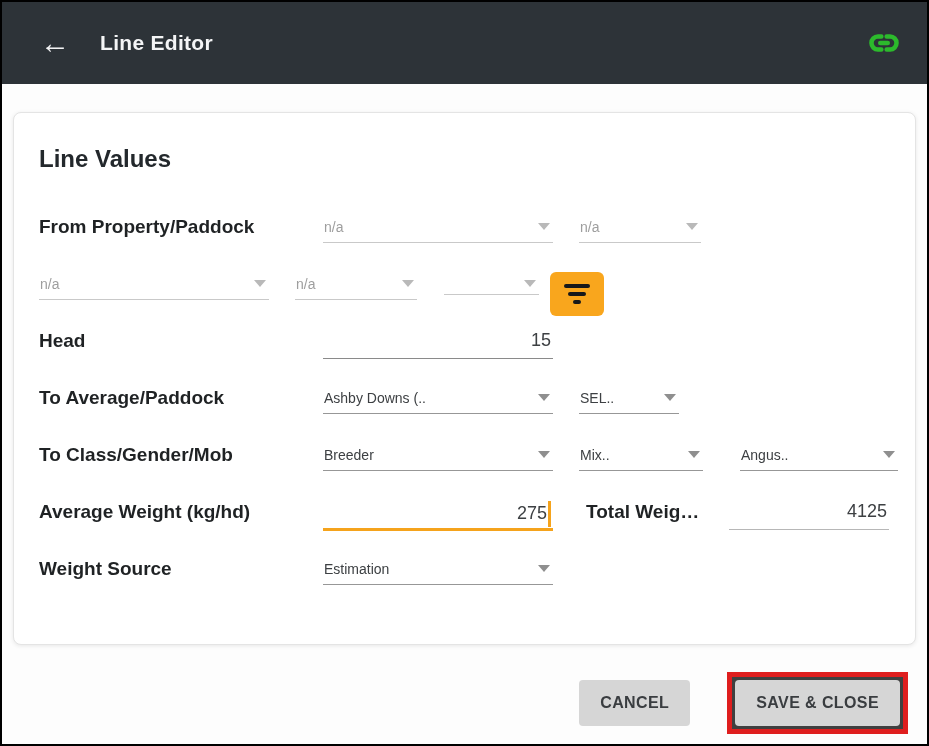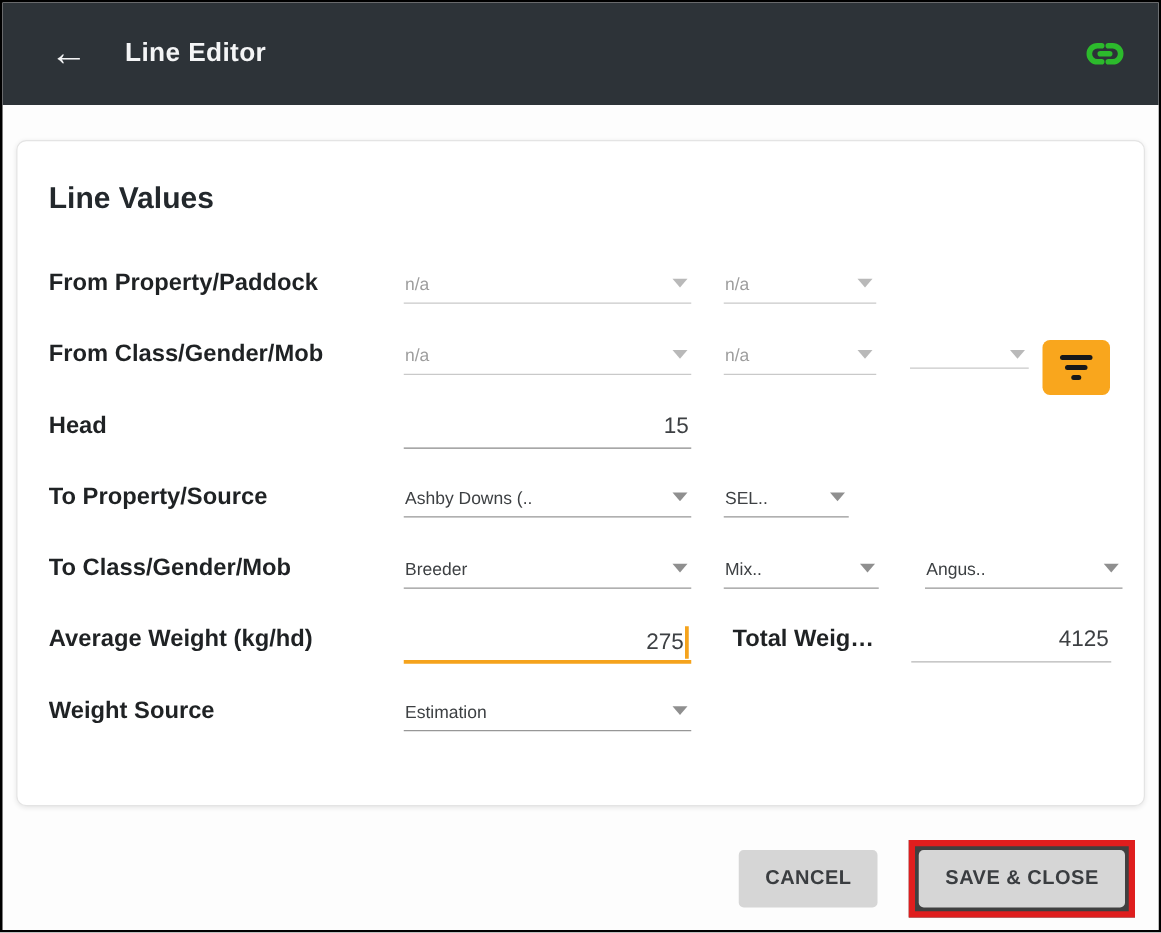--- a/index.html
+++ b/index.html
@@ -177,20 +177,21 @@
   
   .footer {
     position: absolute;
     left: 0; right: 0;
     top: 663px;
     height: 76px;
     display: flex;
     align-items: center;
     justify-content: flex-end;
     padding-right: 19px;
+    gap: 12px;
   }
   .btn {
     background: #d6d6d6;
     border: none;
     border-radius: 4px;
     height: 46px;
     padding: 0 21px;
     font-family: inherit;
     font-size: 16px;
     font-weight: 700;
@@ -237,21 +238,20 @@
           <span>n/a</span>
           <span class="caret"></span>
         </div>
         <div class="dd disabled w122 ml26">
           <span>n/a</span>
           <span class="caret"></span>
         </div>
       </div>
 
       <div class="frow">
-        <div class="flabel">From Class/Gender/Mob</div>
         <div class="dd disabled w230">
           <span>n/a</span>
           <span class="caret"></span>
         </div>
         <div class="dd disabled w122 ml26">
           <span>n/a</span>
           <span class="caret"></span>
         </div>
         <div class="dd disabled w95 ml27">
           <span></span>
@@ -263,21 +263,21 @@
           <span class="bar bar3"></span>
         </div>
       </div>
 
       <div class="frow">
         <div class="flabel">Head</div>
         <div class="tinput w230">15</div>
       </div>
 
       <div class="frow">
-        <div class="flabel">To Property/Source</div>
+        <div class="flabel">To Average/Paddock</div>
         <div class="dd w230">
           <span>Ashby Downs (..</span>
           <span class="caret"></span>
         </div>
         <div class="dd w100 ml26">
           <span>SEL..</span>
           <span class="caret"></span>
         </div>
       </div>
 

